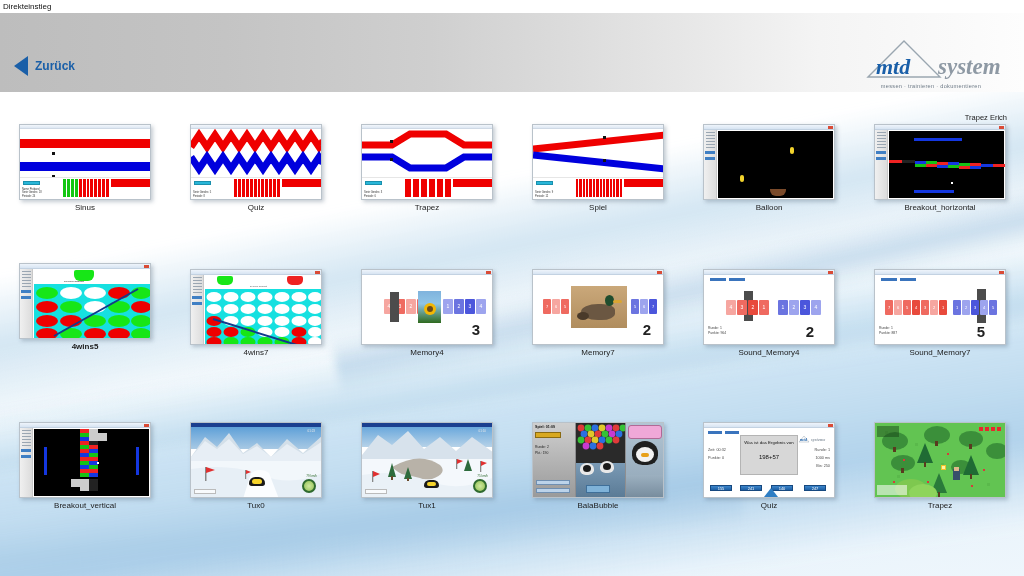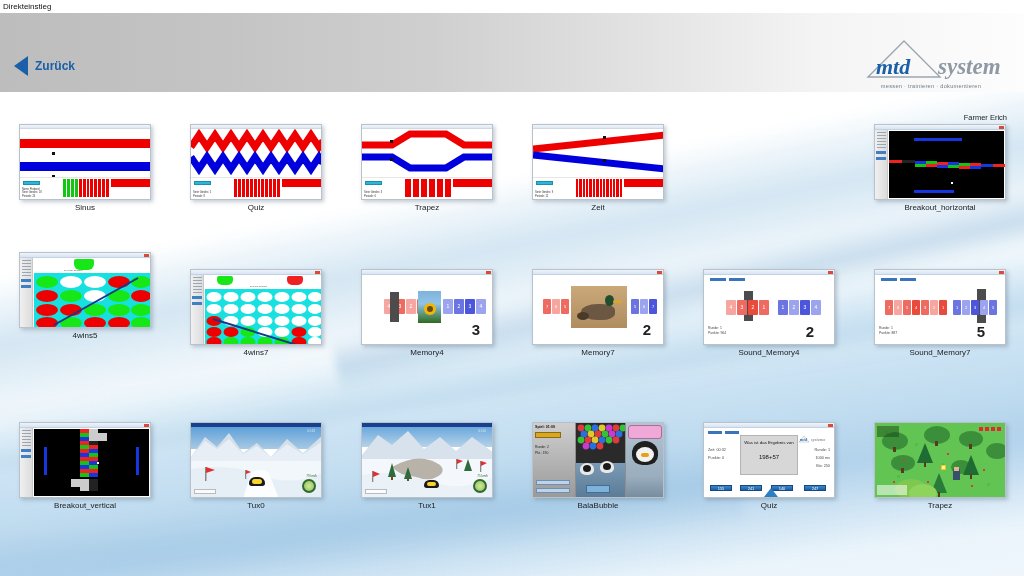--- a/index.html
+++ b/index.html
@@ -352,26 +352,47 @@
           <div style="flex:1;background:#ef0000;"></div>
         <div style="flex:1;background:#ef0000;"></div>
           <div style="flex:1;background:#ef0000;"></div>
         <div style="flex:1;background:#ef0000;"></div>
           <div style="flex:1;background:#ef0000;"></div>
         <div style="flex:1;background:#ef0000;"></div>
           <div style="flex:1;background:#ef0000;"></div>
       </div>
       <div class="barsblock" style="left:91px; width:39px; background:#ef0000; height:8px; bottom:12px;"></div>
     </div>
-    <div class="caption">Zeit</div>
-  </div>
-
+    <div class="caption">Spiel</div>
+  </div>
+
+  <div class="tile" style="left:696px; top:32px;">
+    <div class="shot darkwin">
+      <div class="winbar"></div>
+      <div class="sidepanel">
+        <i></i>
+          <i></i>
+          <i></i>
+          <i></i>
+          <i></i>
+          <i></i>
+          <b></b>
+          <b></b>
+      </div>
+      <div class="screen">
+        <div style="position:absolute;left:72px;top:16px;width:4px;height:7px;background:#f2d32c;border-radius:2px;"></div>
+        <div style="position:absolute;left:22px;top:44px;width:4px;height:7px;background:#f2d32c;border-radius:2px;"></div>
+        <div style="position:absolute;left:52px;top:58px;width:16px;height:7px;background:#7a4a2a;border-radius:0 0 6px 6px;"></div>
+      </div>
+    </div>
+    <div class="caption">Balloon</div>
+  </div>
 
   <div class="tile" style="left:867px; top:32px;">
-    <div class="owner">Farmer Erich</div>
+    <div class="owner">Trapez Erich</div>
     <div class="shot darkwin">
       <div class="winbar"></div>
       <div class="sidepanel">
         <i></i>
           <i></i>
           <i></i>
           <i></i>
           <i></i>
           <i></i>
           <b></b>
@@ -399,21 +420,21 @@
             <rect x="70" y="35" width="11" height="3" fill="#ef2222"></rect>
             <rect x="81" y="35" width="11" height="3" fill="#1437e0"></rect>
           </g>
         </svg>
         <div style="position:absolute;left:62px;top:51px;width:2px;height:2px;background:#fff;"></div>
       </div>
     </div>
     <div class="caption">Breakout_horizontal</div>
   </div>
 
-  <div class="tile" style="left:12px; top:160px;">
+  <div class="tile" style="left:12px; top:171px;font-weight:bold;">
     <div class="shot">
       <div class="winbar"></div>
       <div class="sidepanel">
         <i></i>
           <i></i>
           <i></i>
           <i></i>
           <i></i>
           <i></i>
           <b></b>

